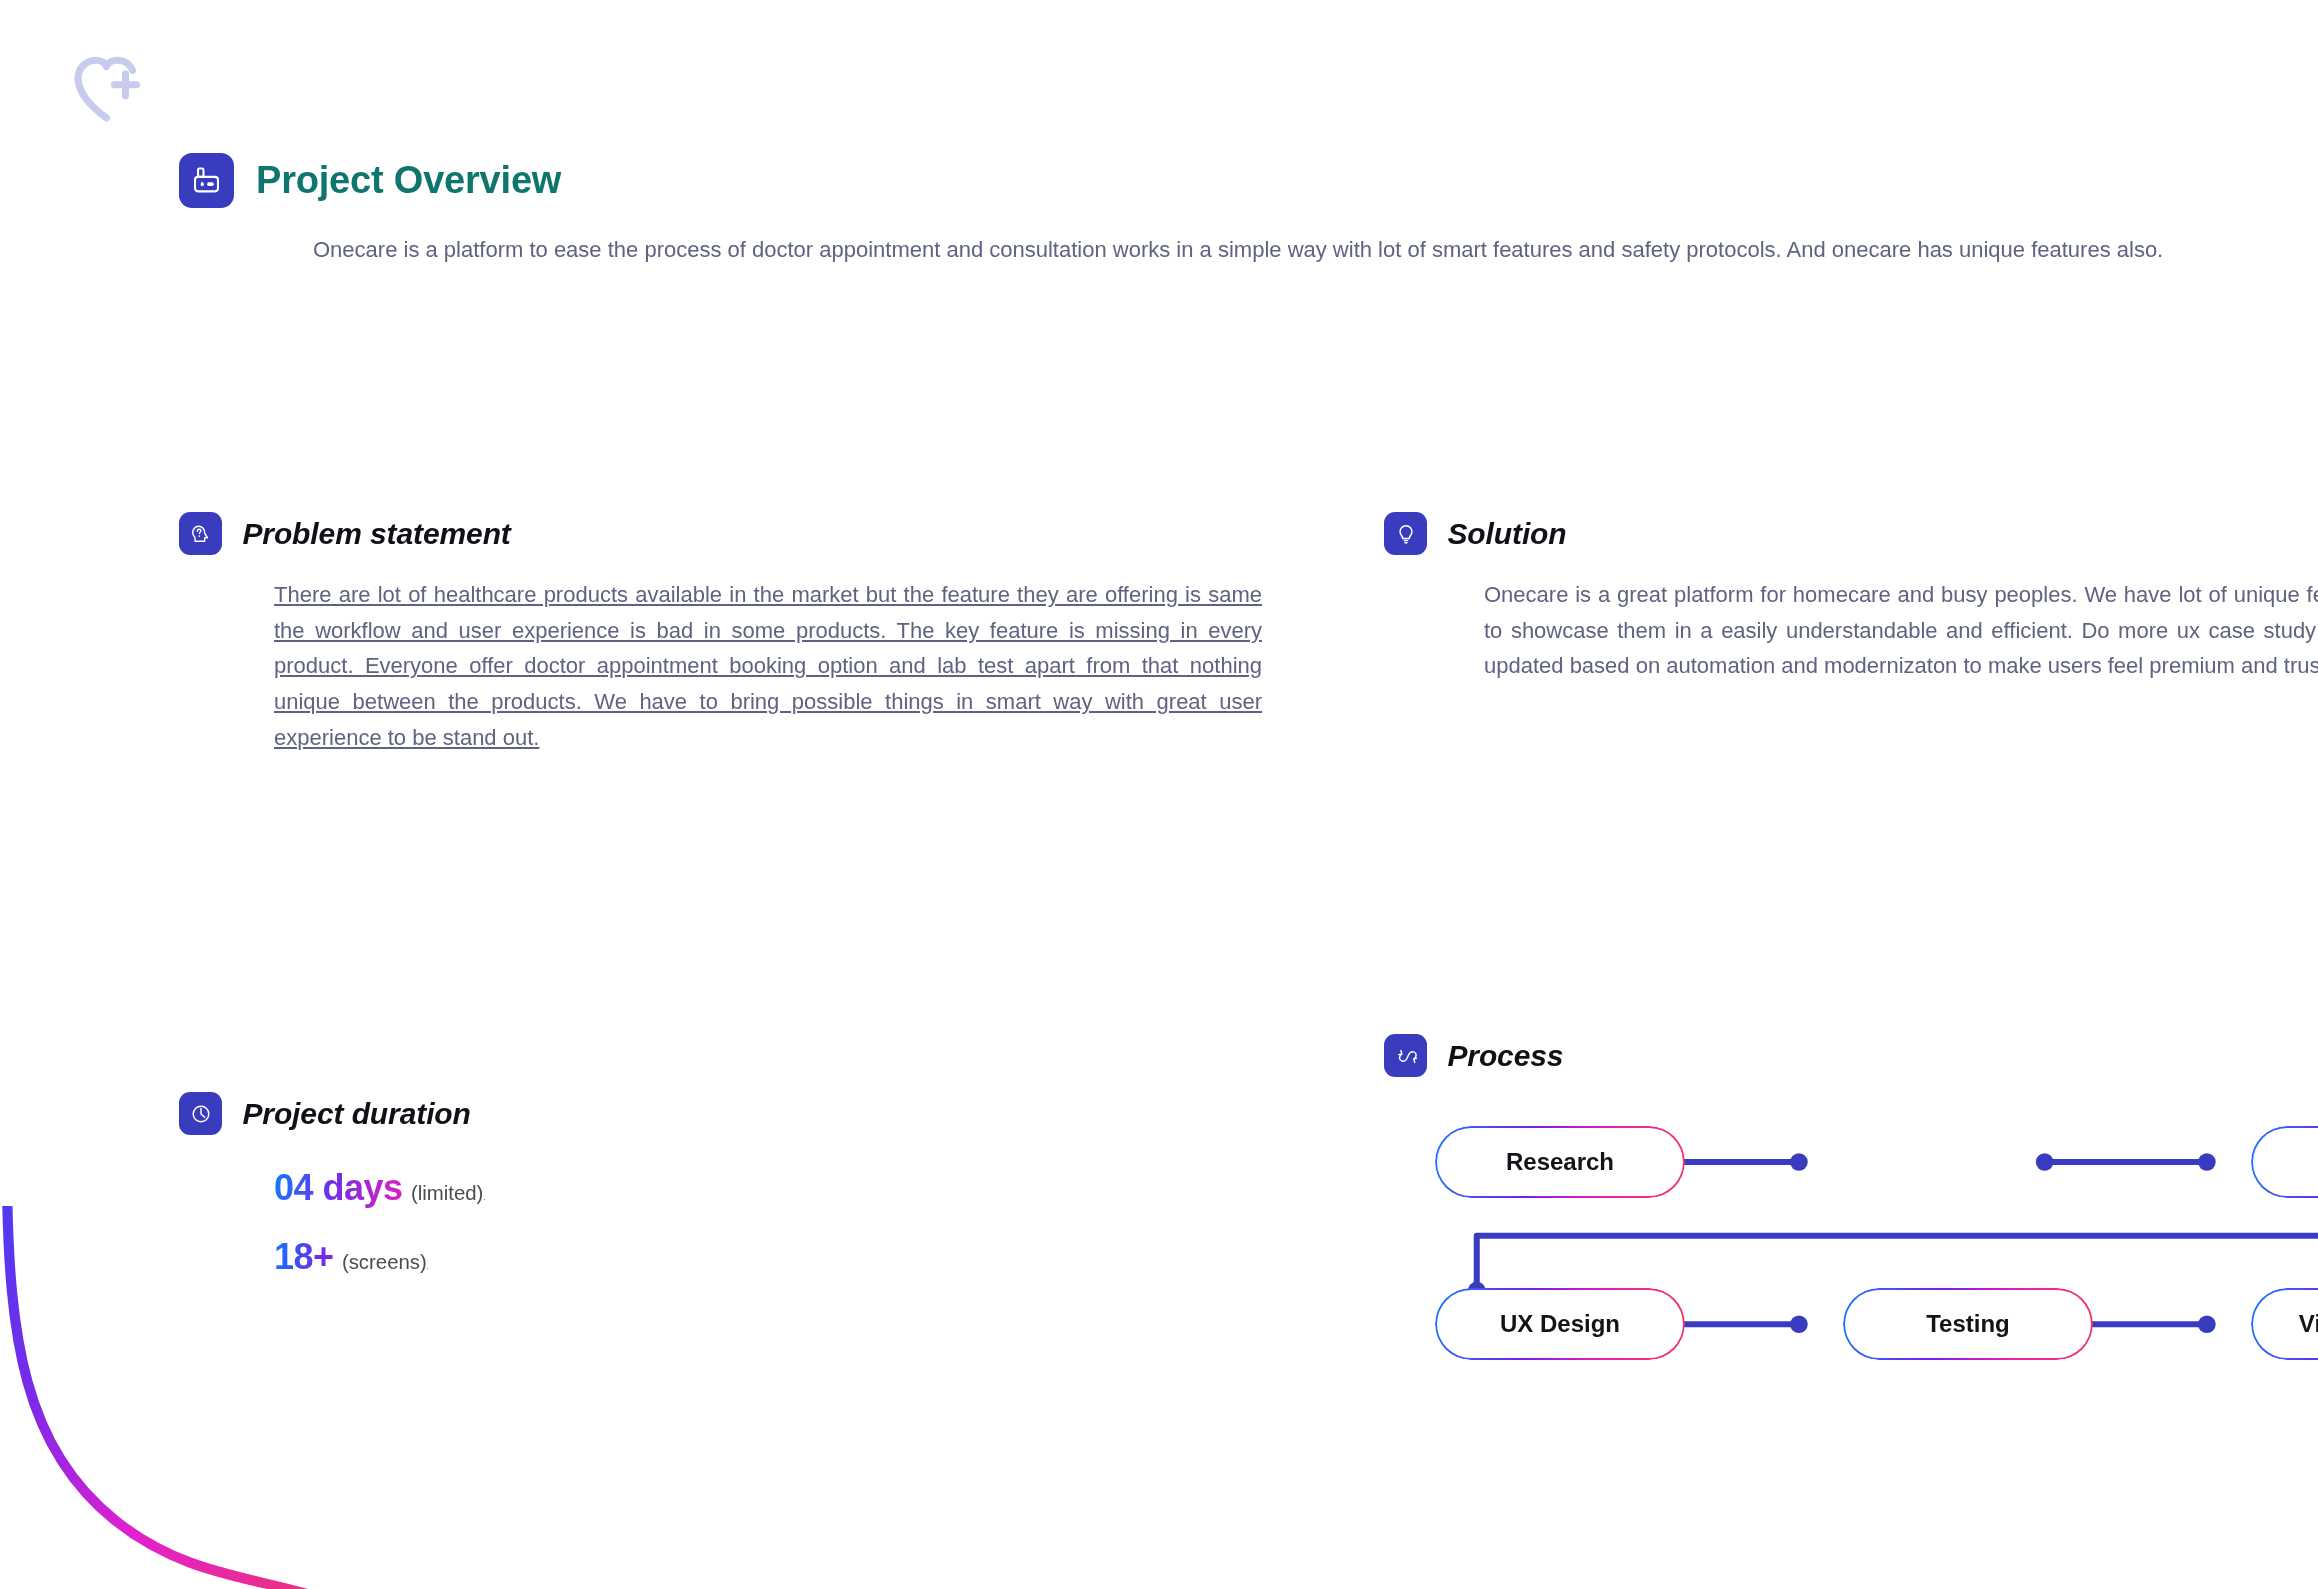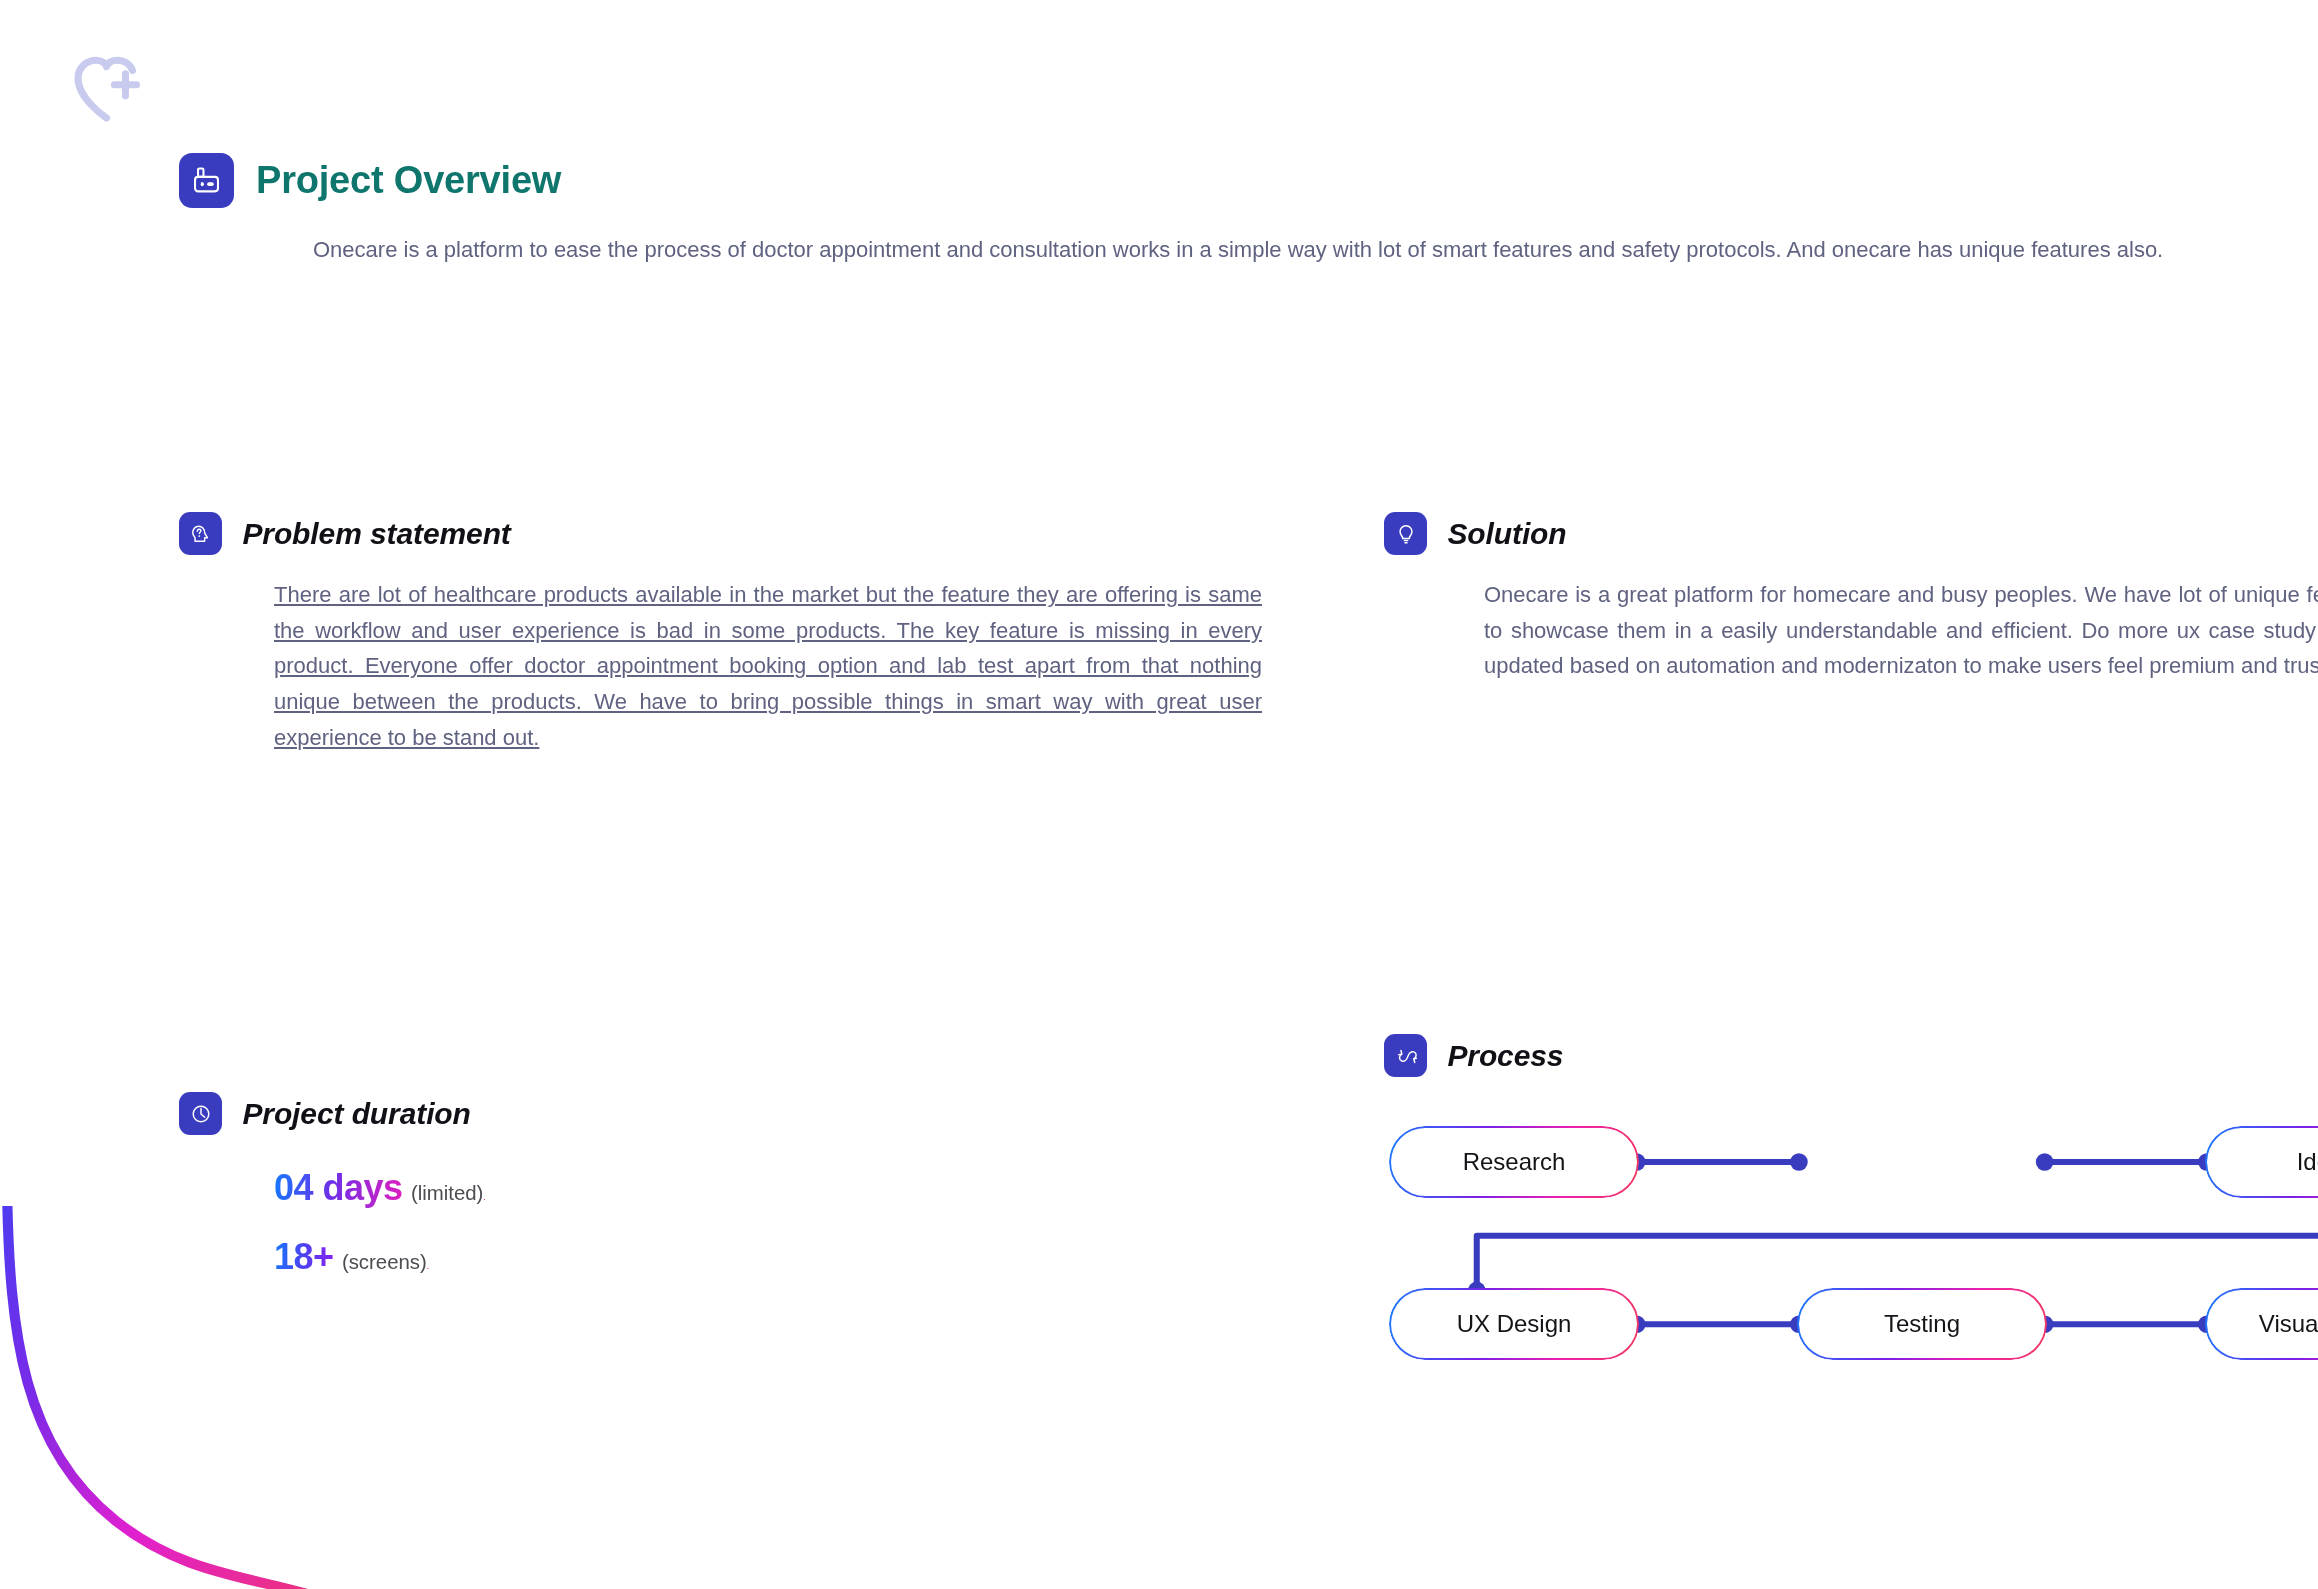--- a/index.html
+++ b/index.html
@@ -126,24 +126,25 @@
   .pill {
     position: absolute;
     width: 246px;
     height: 68px;
     border-radius: 32px;
     background: #ffffff;
     display: flex;
     align-items: center;
     justify-content: center;
     font-size: 24px;
-    font-weight: 400;
+    font-weight: 700;
     color: #141318;
     white-space: nowrap;
     z-index: 3;
+    margin-left: 46px;
   }
   .pill::before {
     content: "";
     position: absolute;
     inset: -1.9px;
     border-radius: 36px;
     padding: 1.9px;
     background: linear-gradient(100deg, #1a7bff 0%, #7a1fe8 38%, #ee1fb0 70%, #f23a5e 100%);
     -webkit-mask: linear-gradient(#000 0 0) content-box, linear-gradient(#000 0 0);
     -webkit-mask-composite: xor;

